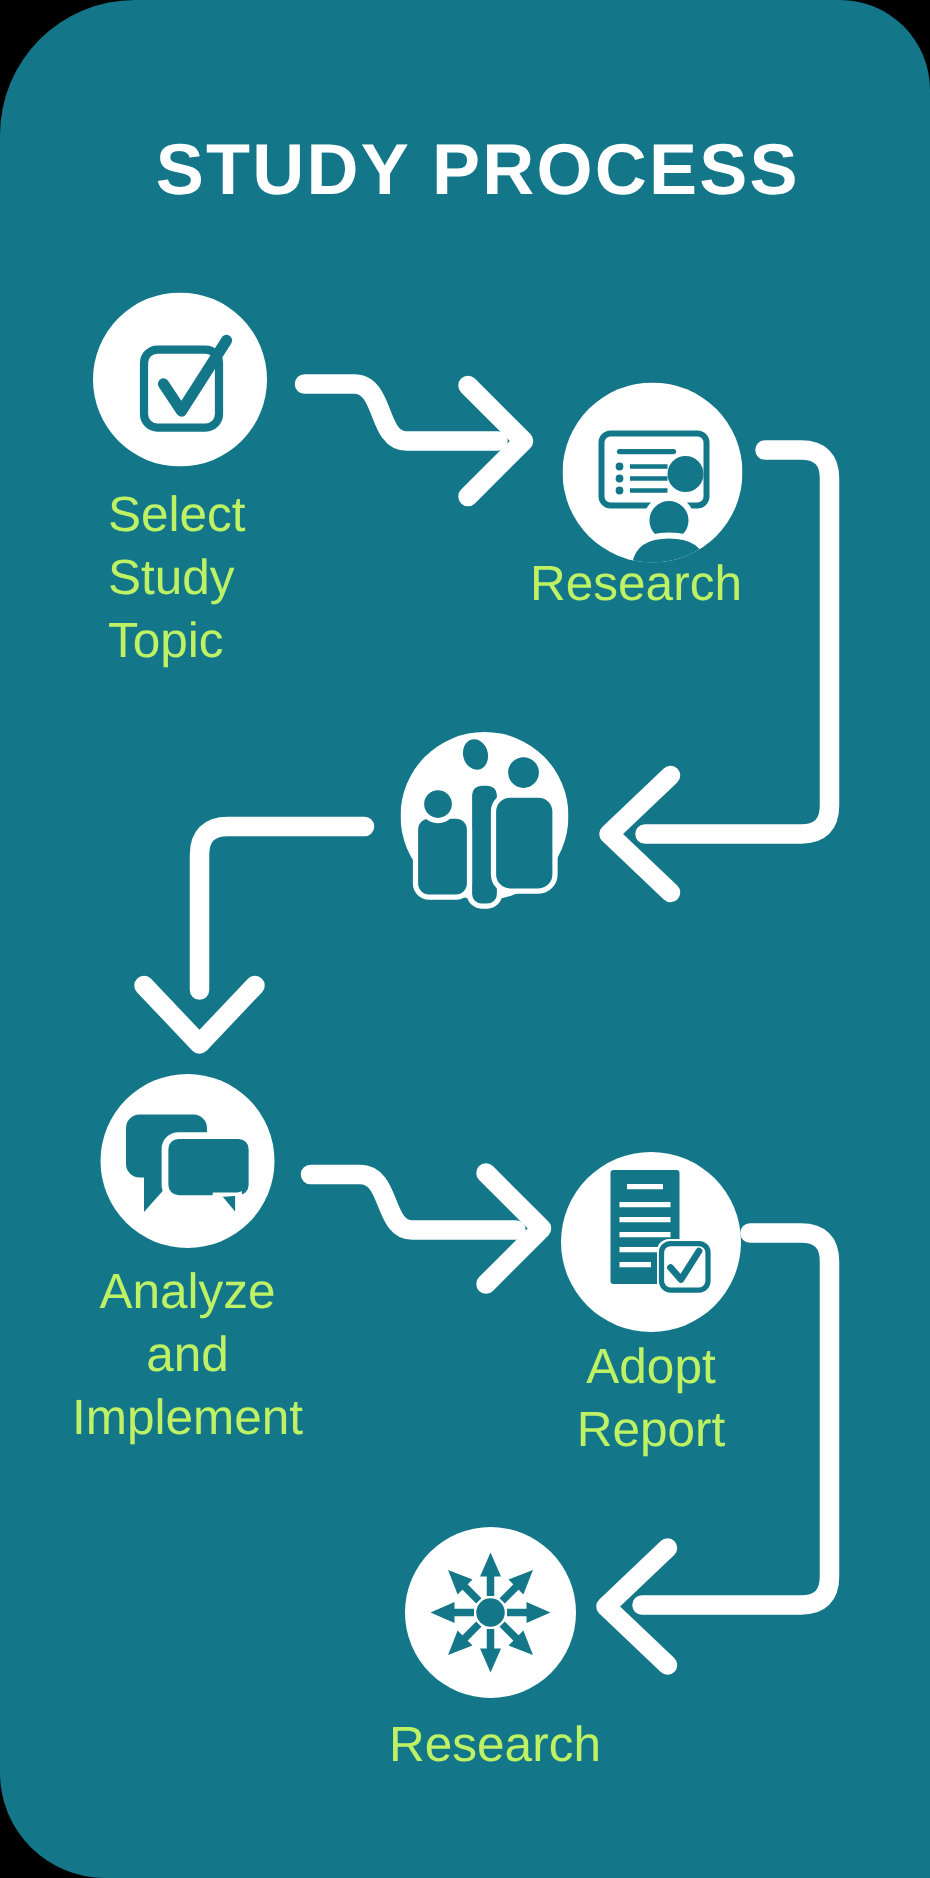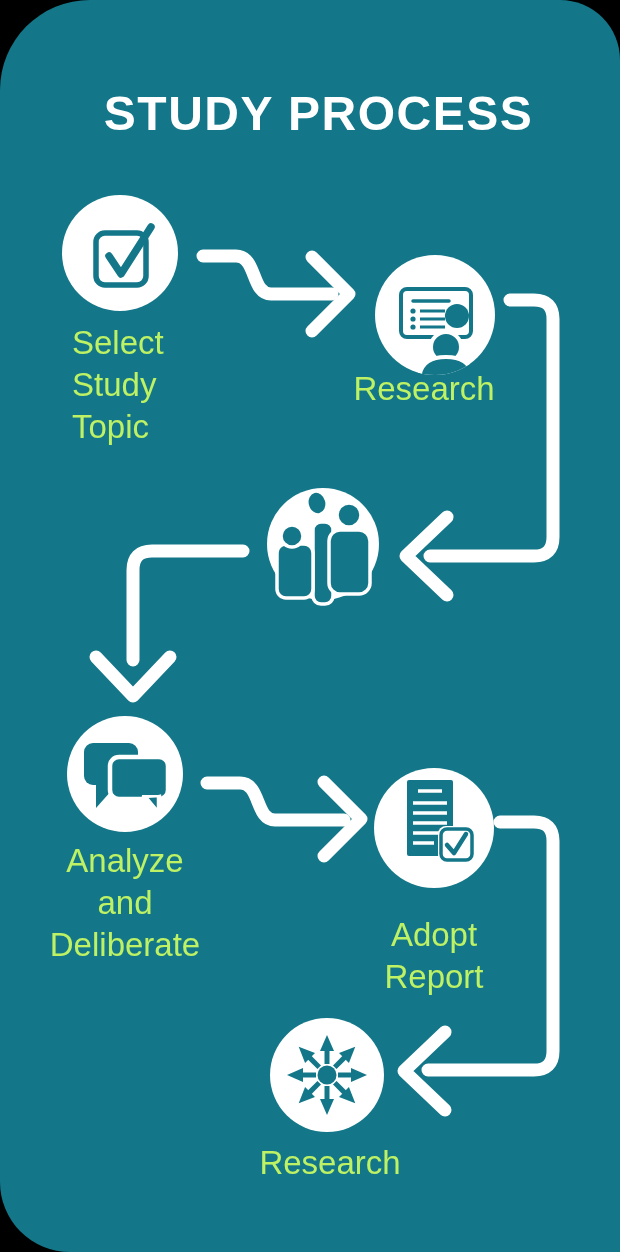--- a/index.html
+++ b/index.html
@@ -24,21 +24,21 @@
   .step-label{
     position:absolute;color:#bef264;font-size:33px;line-height:42px;
     white-space:pre-line;font-weight:400;
   }
   .lab-left{text-align:left;}
   .lab-center{text-align:center;width:220px;}
   #l1{left:72px;top:322px;}
   #l2{left:314px;top:368px;}
   #l3{left:215px;top:600px;}
   #l4{left:15px;top:840px;}
-  #l5{left:324px;top:890px;margin-top:24px;}
+  #l5{left:324px;top:890px;}
   #l6{left:220px;top:1142px;}
   #s1{left:62px;top:195px;}
   #s2{left:375px;top:255px;}
   #s3{left:267px;top:488px;}
   #s4{left:66px;top:715px;}
   #s5{left:374px;top:768px;}
   #s6{left:270px;top:1018px;}
 </style>
 </head>
 <body style="background: rgb(0, 0, 0);">
@@ -148,18 +148,18 @@
     </g>
     <circle cx="57" cy="57" r="9.5" fill="#137789"></circle>
   </svg>
 
   <div id="l1" class="step-label lab-left">Select
 Study
 Topic</div>
   <div id="l2" class="step-label lab-center">Research</div>
   <div id="l4" class="step-label lab-center">Analyze
 and
-Deliberate</div>
+Implement</div>
   <div id="l5" class="step-label lab-center">Adopt
 Report</div>
   <div id="l6" class="step-label lab-center">Research</div>
 
 </div>
 
 </body></html>

